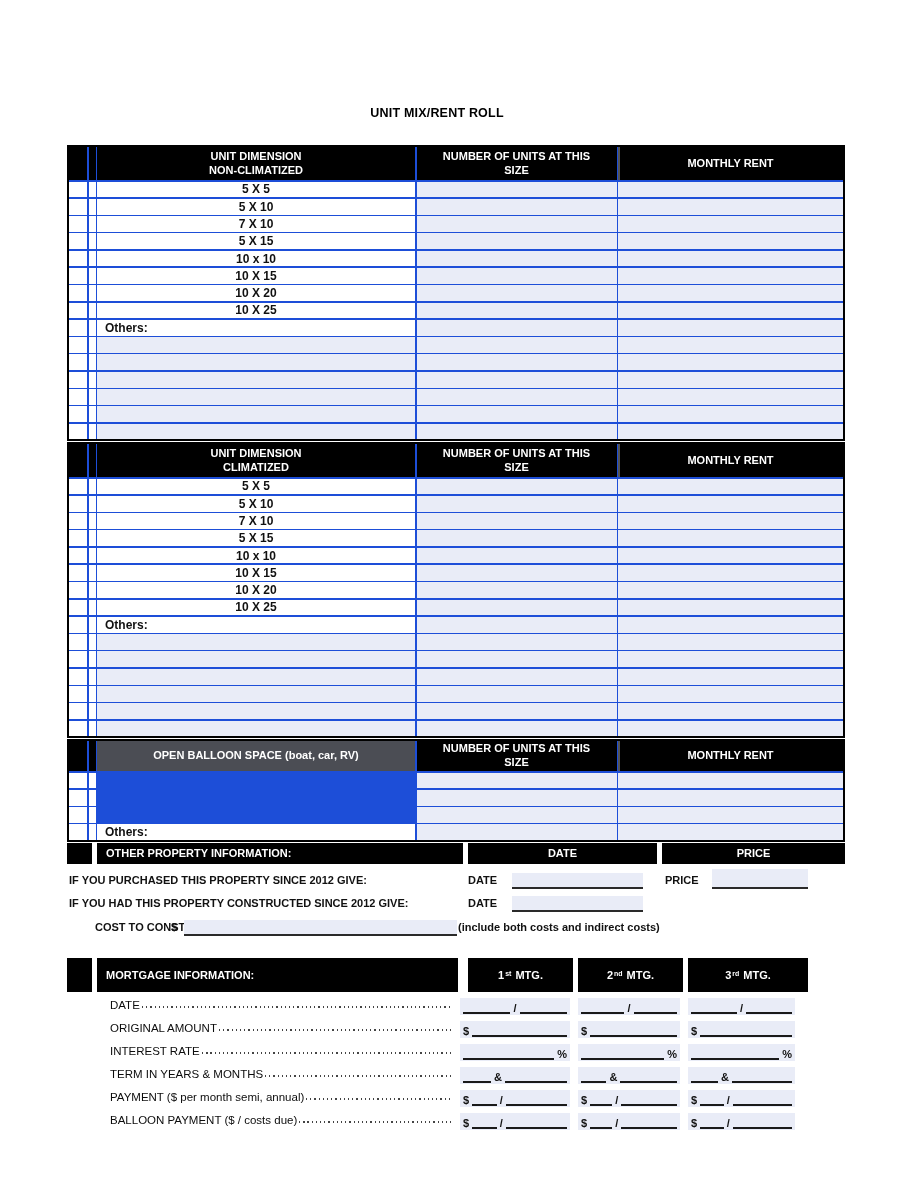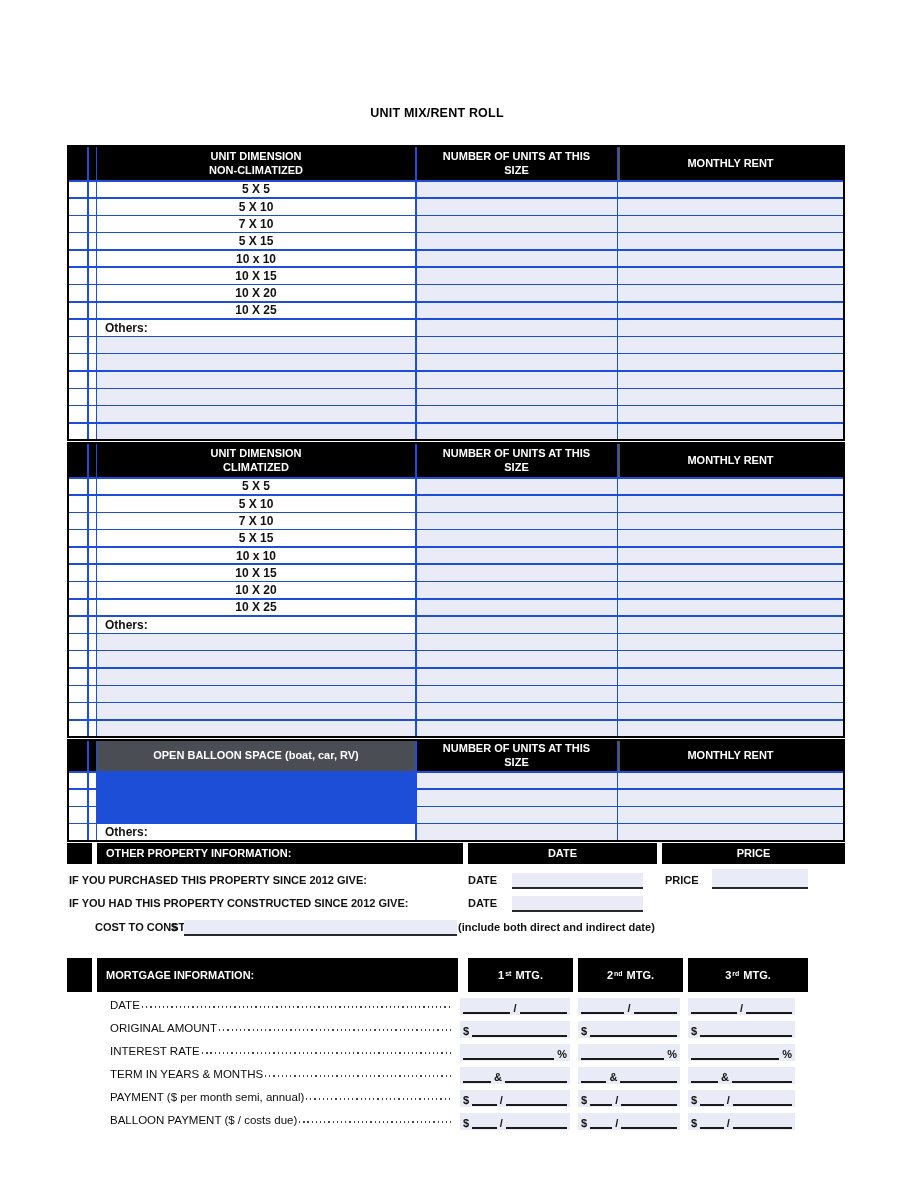--- a/index.html
+++ b/index.html
@@ -290,21 +290,21 @@
   <div class="text-line" style="top:895px">
     <span class="tl-label" style="left:2px">IF YOU HAD THIS PROPERTY CONSTRUCTED SINCE 2012 GIVE:</span>
     <span class="tl-label" style="left:401px">DATE</span>
     <div class="fill-field" style="left:445px;width:131px"></div>
   </div>
 
   <div class="text-line" style="top:919px">
     <span class="tl-label" style="left:28px">COST TO CONSTRUCT</span>
     <span class="tl-label" style="left:104px">$</span>
     <div class="fill-field" style="left:117px;width:273px"></div>
-    <span class="tl-label" style="left:391px">(include both direct and indirect date)</span>
+    <span class="tl-label" style="left:391px">(include both costs and indirect costs)</span>
   </div>
 
   <div class="black-bar" style="top:958px;height:34px">
     <div class="bar-cell" style="width:25px;margin-right:5px"></div>
     <div class="bar-cell leftal" style="width:361px;margin-right:10px">MORTGAGE INFORMATION:</div>
     <div class="bar-cell" id="mtg-col-0" style="width:105px;margin-right:5px">
         <span>1</span>
         <sup>st</sup>
         <span>&nbsp;MTG.</span>
       </div>

